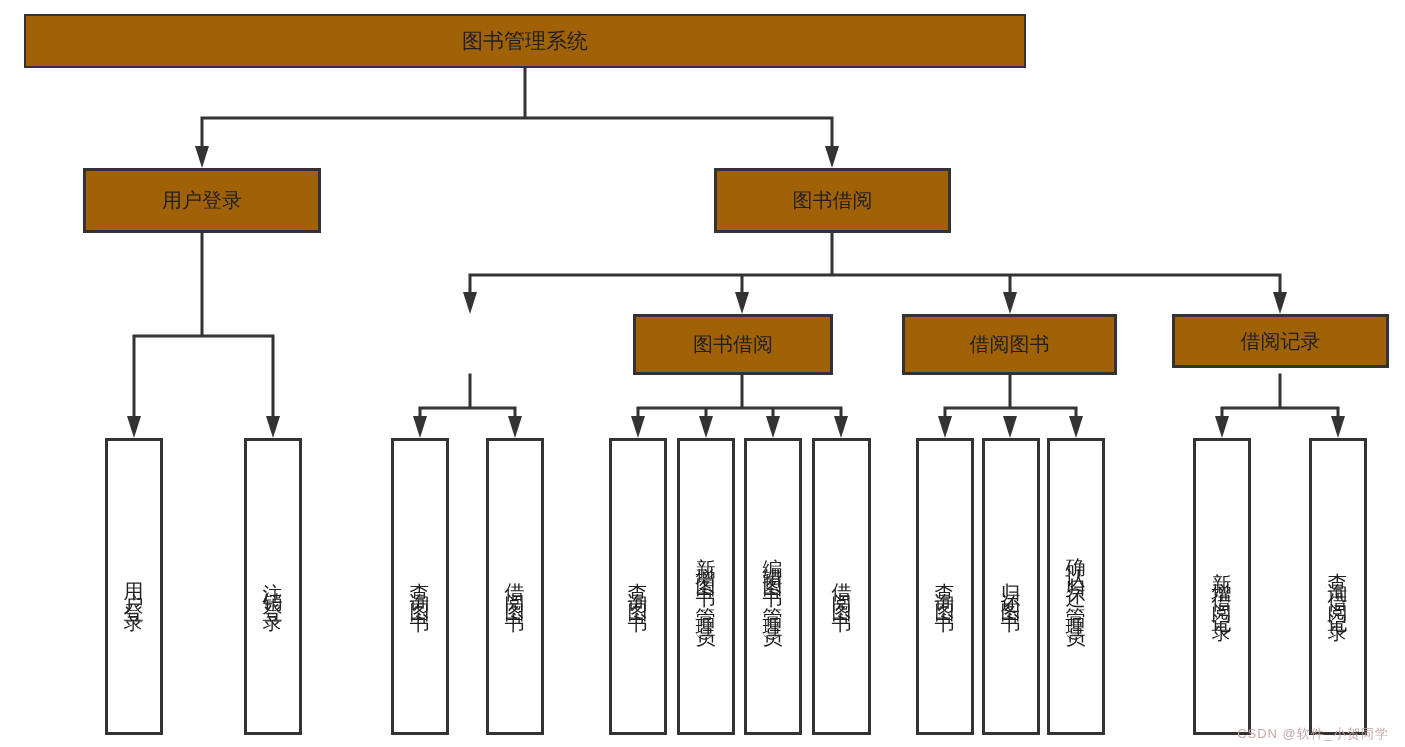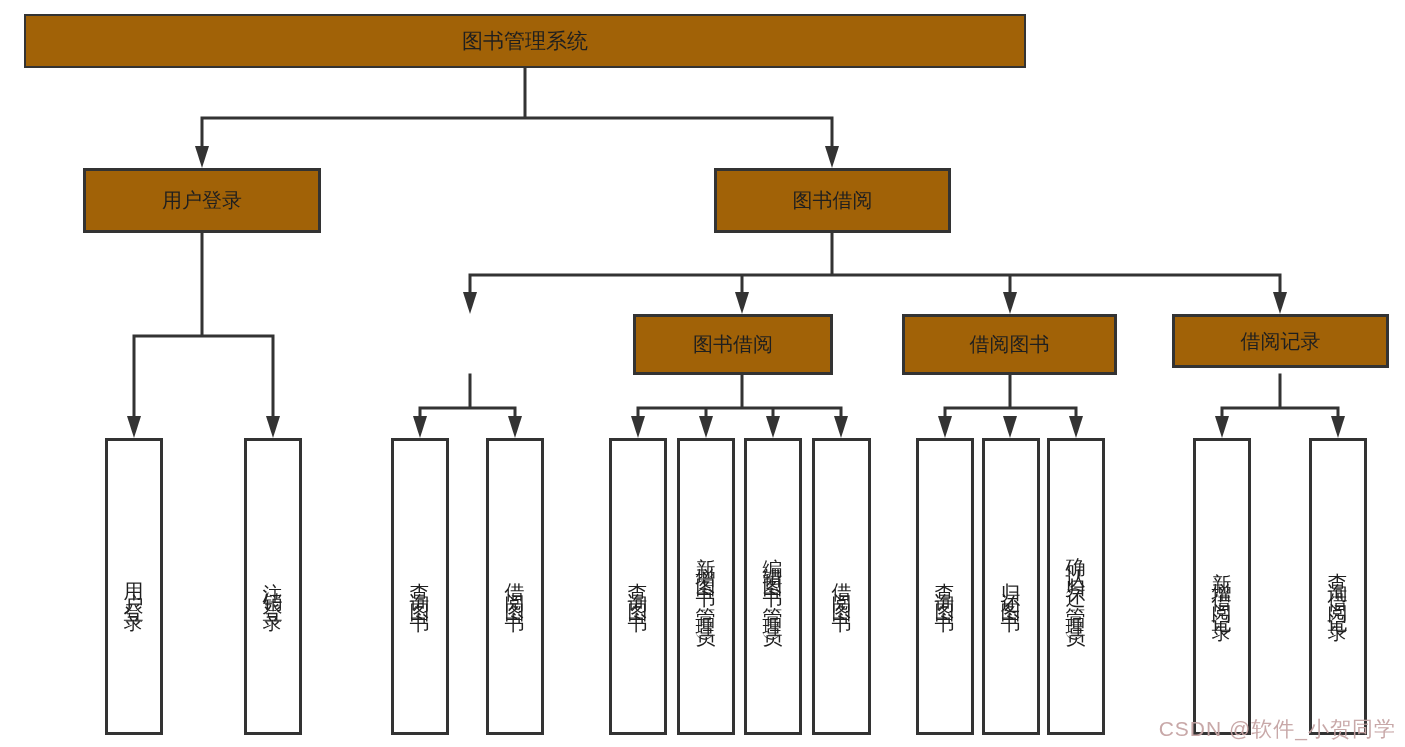--- a/index.html
+++ b/index.html
@@ -39,23 +39,23 @@
     font-size: 20px;
     writing-mode: vertical-rl;
     text-orientation: mixed;
     text-align: center;
     letter-spacing: 10px;
     line-height: 52px;
     overflow: hidden;
   }
   .watermark {
     position: absolute;
-    right: 9px;
+    right: 16px;
     bottom: 4px;
-    font-size: 21px;
+    font-size: 13px;
     letter-spacing: 1px;
     color: rgba(197, 163, 163, 0.95);
     z-index: 10;
   }
 </style>
 </head>
 <body>
 
 <div id="stage">
 

